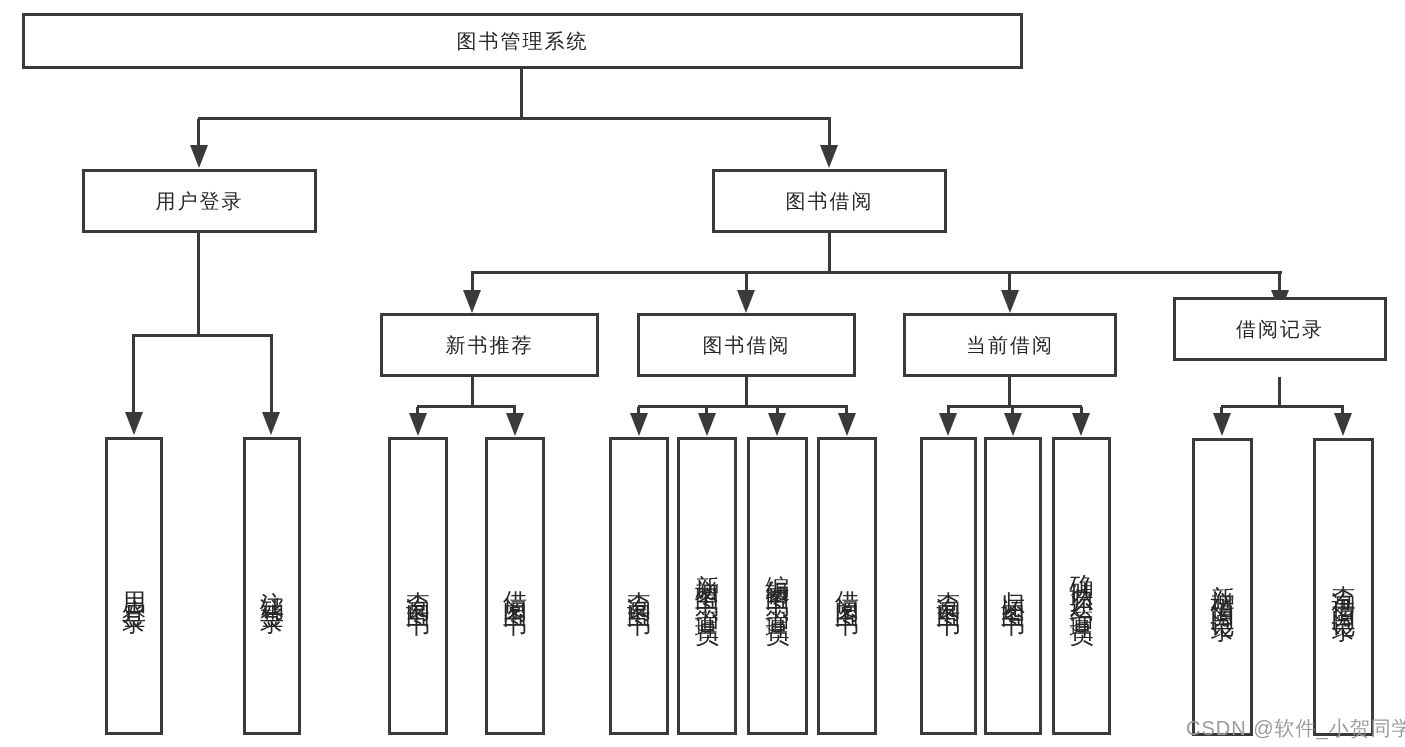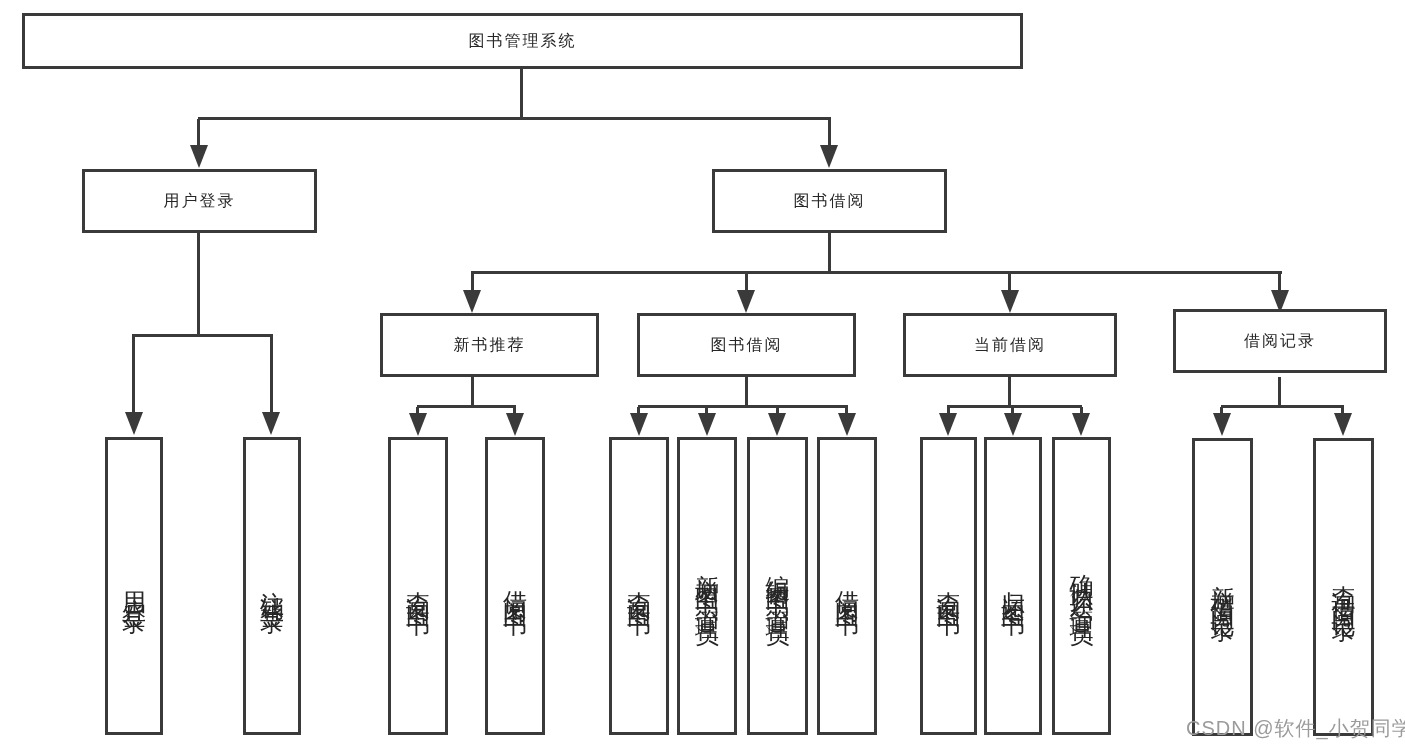--- a/index.html
+++ b/index.html
@@ -13,21 +13,21 @@
   }
   
   .box{
     position:absolute;
     box-sizing:border-box;
     border:3px solid #3a3a3a;
     background:#ffffff;
     display:flex;align-items:center;justify-content:center;
   }
   .hlabel{
-    font-size:16px;
+    font-size:20px;
     letter-spacing:2px;
     color:#262626;
     white-space:nowrap;
     text-align:center;
   }
   .vlabel{
     writing-mode:vertical-rl;
     text-orientation:mixed;
     font-size:24px;
     letter-spacing:7px;
@@ -96,21 +96,21 @@
 
   <div class="box" style="left:380px;top:313px;width:219px;height:64px">
     <span class="hlabel">新书推荐</span>
   </div>
   <div class="box" style="left:637px;top:313px;width:219px;height:64px">
     <span class="hlabel">图书借阅</span>
   </div>
   <div class="box" style="left:903px;top:313px;width:214px;height:64px">
     <span class="hlabel">当前借阅</span>
   </div>
-  <div class="box" style="left:1173px;top:309px;width:214px;height:64px">
+  <div class="box" style="left:1173px;top:297px;width:214px;height:64px">
     <span class="hlabel">借阅记录</span>
   </div>
 
   <div class="vl" style="left:471px;top:377px;height:31px"></div>
   <div class="hl" style="left:417px;top:405px;width:99px"></div>
   <div class="vl" style="left:416px;top:407px;height:8px"></div>
   <div class="ar" style="left:409px;top:413px"></div>
   <div class="vl" style="left:513px;top:407px;height:8px"></div>
   <div class="ar" style="left:506px;top:413px"></div>
 

